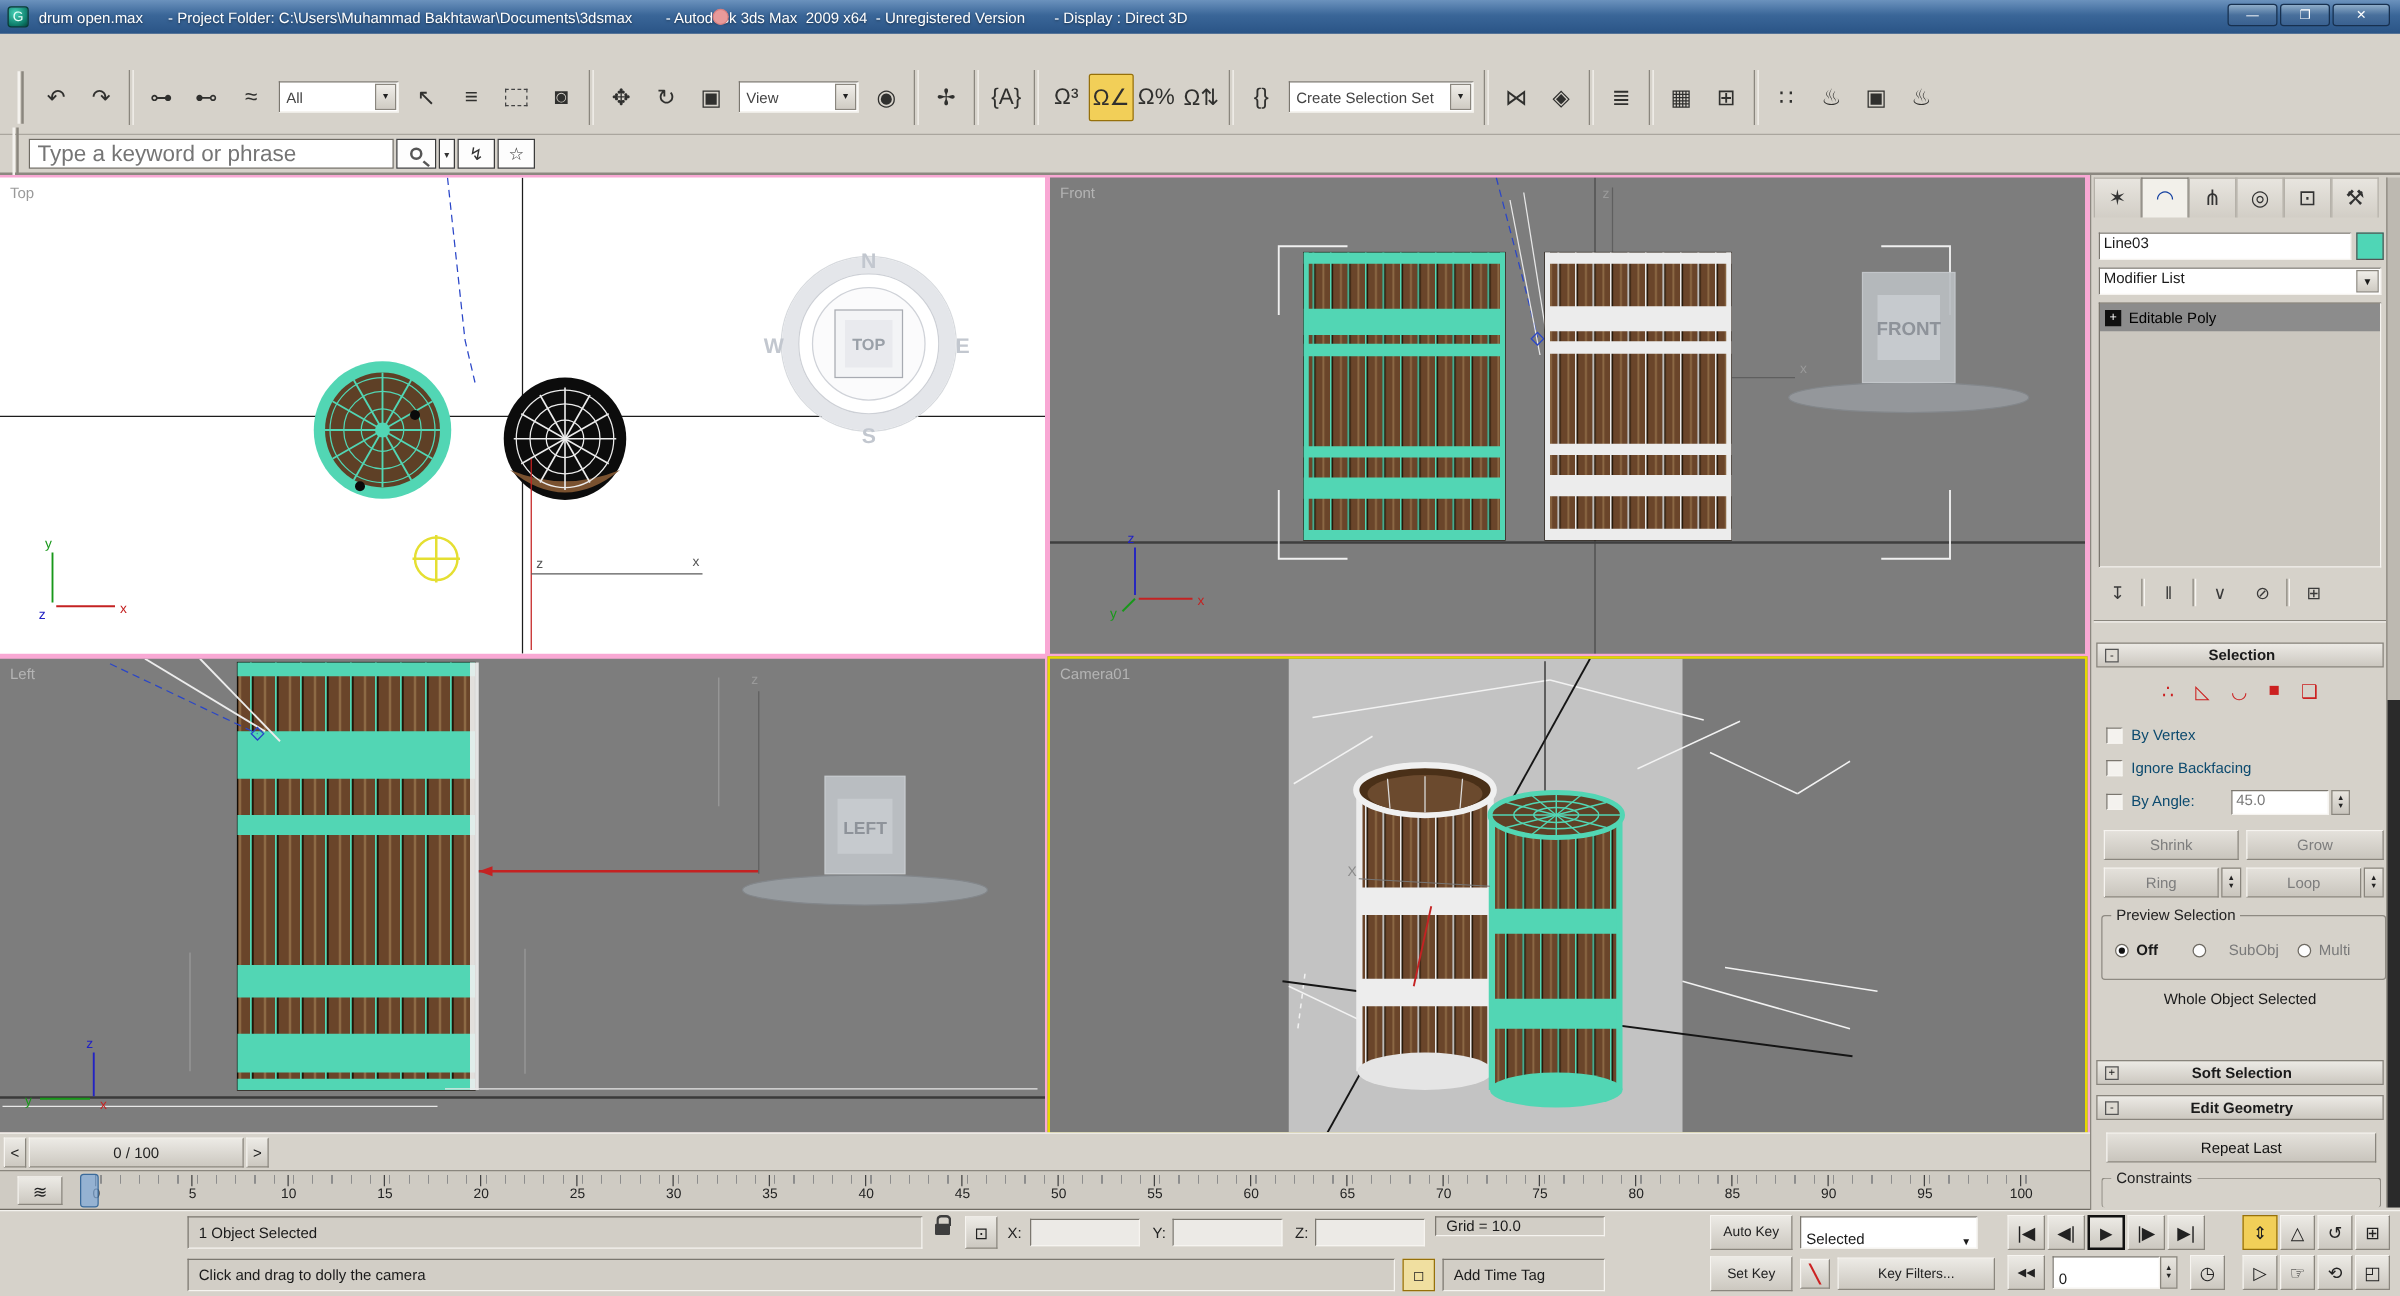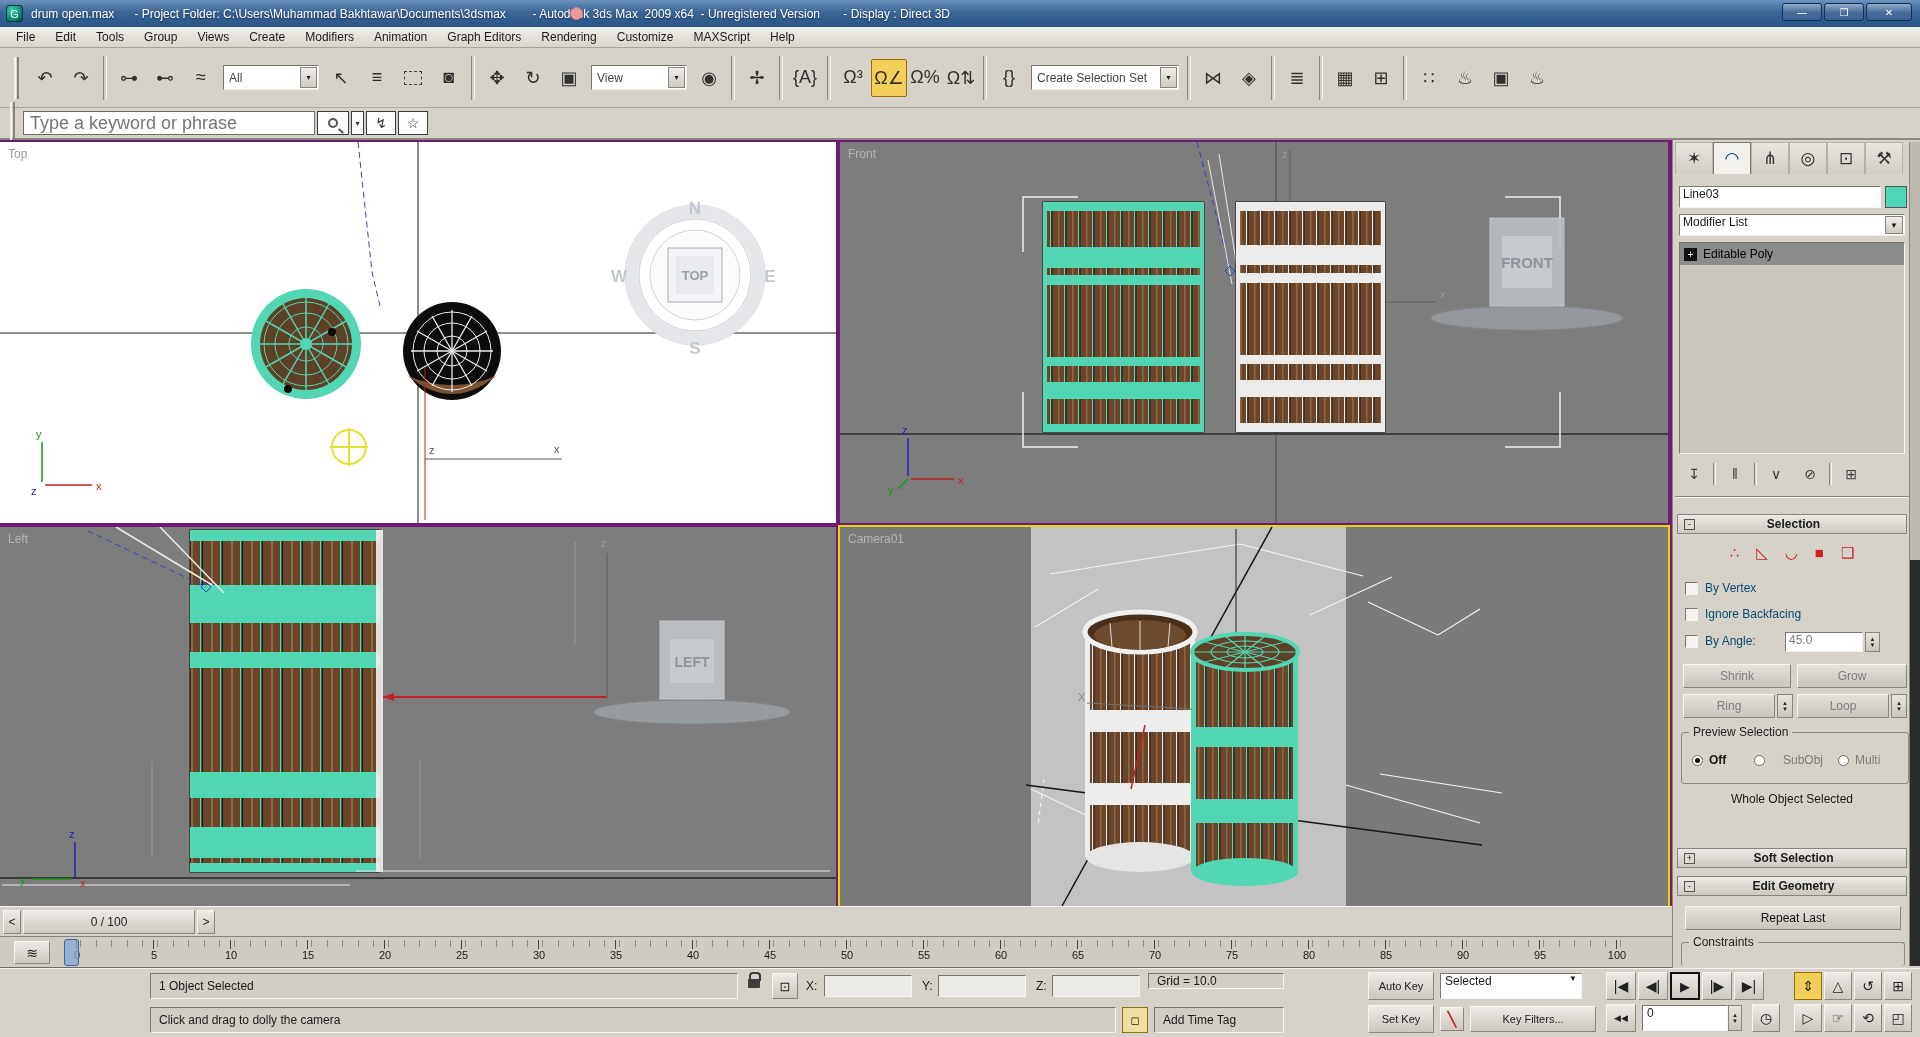--- a/index.html
+++ b/index.html
@@ -31,21 +31,21 @@
   
   #infobar{left:0;top:108px;width:1920px;height:32px;background:#d6d2ca;border-bottom:2px solid #8c8880;display:flex;align-items:center;padding-left:10px;}
   #search-input{width:292px;height:24px;border:1px solid #6f6b63;background:#fff;font-size:18px;color:#333;padding:0 6px;font-family:"Liberation Sans",sans-serif;}
   .ibtn{height:24px;background:#fdfdfd;border:1px solid #3c3c3c;display:flex;align-items:center;justify-content:center;margin-left:2px;font-size:14px;color:#333;}
   #mag{width:32px;}
   #magglass{width:10px;height:10px;border:2px solid #555;border-radius:50%;position:relative;}
   #magglass::after{content:"";position:absolute;width:6px;height:2px;background:#555;transform:rotate(40deg);left:8px;top:10px;}
   #magdd{width:13px;font-size:8px;}
   #commbtn,#starbtn{width:30px;}
   
-  #vp-area{left:0;top:140px;width:1672px;height:766px;background:#701a75;}
+  #vp-area{left:0;top:140px;width:1672px;height:766px;background:#f9a8d4;}
   .vp{position:absolute;overflow:hidden;}
   .vp-label{position:absolute;left:8px;top:5px;font-size:12px;color:#b4b4b4;z-index:5;}
   #vp-top{left:0;top:2px;width:836px;height:381px;background:#fff;}
   #vp-top .vp-label{color:#9a9a9a;}
   #vp-front{left:840px;top:2px;width:828px;height:381px;background:#7d7d7d;}
   #vp-left{left:0;top:387px;width:836px;height:379px;background:#7d7d7d;}
   #vp-camera{left:838px;top:385px;width:832px;height:383px;background:#7a7a7a;border:2px solid #e6d800;}
   svg{display:block;}
   
   #cpanel{left:1672px;top:140px;width:248px;height:828px;background:#d6d2ca;border-left:1px solid #8c8880;font-size:12px;}
@@ -84,21 +84,21 @@
   #sliderrow{left:0;top:906px;width:1672px;height:30px;background:#d6d2ca;border-top:1px solid #f4f2ee;}
   .rbtn{background:linear-gradient(#eceae5,#ccc8c0);border:1px solid #8a867e;border-top-color:#f6f4f0;border-left-color:#f6f4f0;display:flex;align-items:center;justify-content:center;font-size:12px;color:#222;}
   #trackbar{left:0;top:936px;width:1672px;height:32px;background:#cfcbc3;border-top:1px solid #8a867e;border-bottom:1px solid #6f6b63;}
   #ruler{left:66px;top:3px;width:1562px;height:26px;display:flex;justify-content:space-between;background:repeating-linear-gradient(90deg,transparent 0 14.4px,#8d8d8d 14.4px 15.4px) top/100% 7px no-repeat;}
   .tick{width:22px;text-align:center;font-size:11px;color:#222;padding-top:9px;position:relative;}
   .tick::before{content:"";position:absolute;left:10px;top:0;height:9px;border-left:1px solid #444;}
   #tslider{left:64px;top:2px;width:15px;height:27px;background:rgba(130,170,215,.75);border:1px solid #3a6a9a;border-radius:3px;}
   
   #statusarea{left:0;top:968px;width:1920px;height:69px;background:#d6d2ca;border-top:1px solid #f4f2ee;}
   .spanel{position:absolute;background:#d2cec6;border:1px solid #7b776f;border-bottom-color:#f6f4f0;border-right-color:#f6f4f0;font-size:12px;display:flex;align-items:center;padding:0 8px;}
-  .wfield{position:absolute;background:#eceae6;border:1px solid #7b776f;border-bottom-color:#f6f4f0;border-right-color:#f6f4f0;font-size:12px;display:flex;align-items:flex-start;padding:0 4px;}
+  .wfield{position:absolute;background:#eceae6;border:1px solid #7b776f;border-bottom-color:#f6f4f0;border-right-color:#f6f4f0;font-size:12px;display:flex;align-items:flex-end;padding:0 4px;}
   .slabel{position:absolute;font-size:12px;color:#222;}
   .sbtn{position:absolute;background:linear-gradient(#eceae5,#ccc8c0);border:1px solid #8a867e;border-top-color:#f6f4f0;border-left-color:#f6f4f0;display:flex;align-items:center;justify-content:center;font-size:11px;color:#222;}
   .navbtn{width:28px;height:28px;font-size:14px;}
   .navbtn.hl{background:#f2cf58;border-color:#96700a;}
   .navbtn.play{border:2px solid #111;font-size:13px;}
   #lockicon{left:748px;top:978px;width:12px;height:9px;background:#3e3e3e;border-radius:1px;}
   #lockicon::before{content:"";position:absolute;left:1px;top:-7px;width:8px;height:7px;border:2px solid #3e3e3e;border-bottom:none;border-radius:4px 4px 0 0;}
   .penline{color:#c22;font-size:14px;font-weight:bold;}
   text{font-family:"Liberation Sans",sans-serif;}
 </style>
@@ -119,36 +119,20 @@
       <div class="wbtn">
           <span>❐</span>
         </div>
       <div class="wbtn" style="width:46px;">
           <span>✕</span>
         </div>
     </div>
   </div>
   <div id="recdot" class="abs"></div>
 
-  <div id="menubar" class="abs">
-
-  <div class="menu-item">File</div>
-      <div class="menu-item">Edit</div>
-      <div class="menu-item">Tools</div>
-      <div class="menu-item">Group</div>
-      <div class="menu-item">Views</div>
-      <div class="menu-item">Create</div>
-      <div class="menu-item">Modifiers</div>
-      <div class="menu-item">Animation</div>
-      <div class="menu-item">Graph Editors</div>
-      <div class="menu-item">Rendering</div>
-      <div class="menu-item">Customize</div>
-      <div class="menu-item">MAXScript</div>
-      <div class="menu-item">Help</div>
-    </div>
 
   <div id="toolbar" class="abs">
     <div id="tgrip"></div>
     <div style="display:flex;align-items:center;">
 
     <div class="tbtn">
         <span class="tglyph">↶</span>
 
       </div>
         <div class="tbtn">

